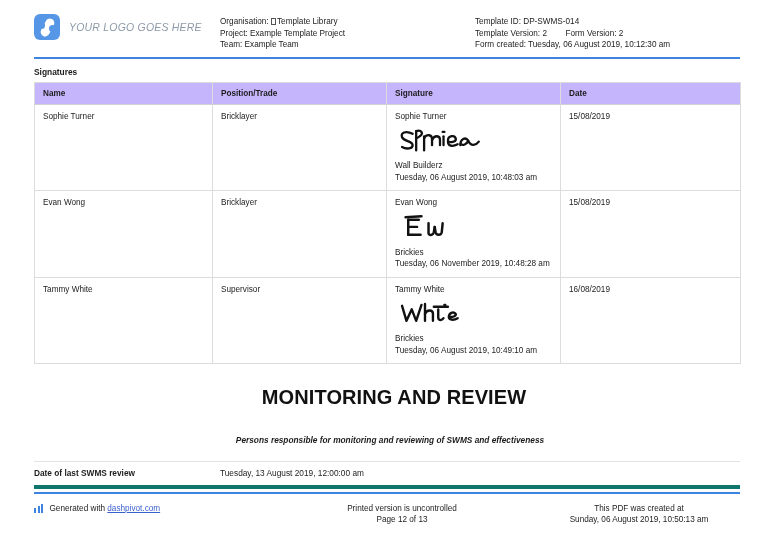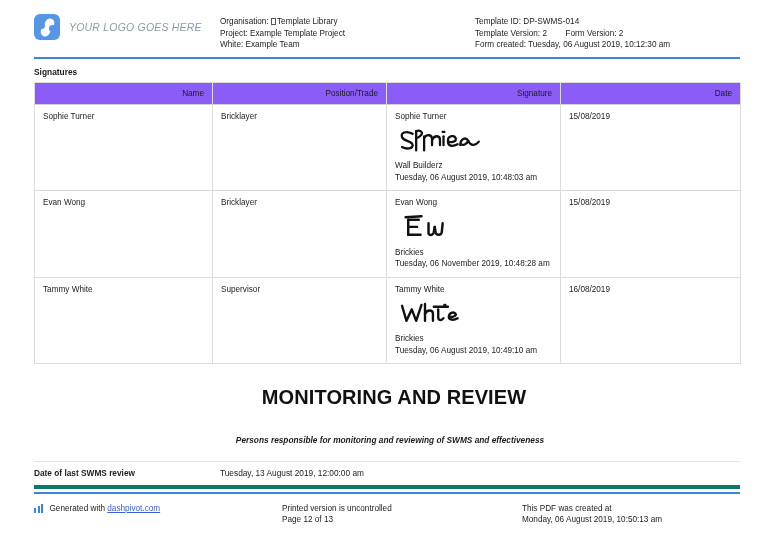--- a/index.html
+++ b/index.html
@@ -112,24 +112,24 @@
     color: #1c1c1c;
   }
   .sig-table {
     margin: 0 28px 0 34px;
     border-collapse: collapse;
     width: 706px;
     table-layout: fixed;
     border: 1px solid #dcdcdc;
   }
   .sig-table th {
-    background: #8b5cf6;
+    background: #c4b5fd;
     font-size: 8.2px;
-    font-weight: normal;
-    text-align: right;
+    font-weight: bold;
+    text-align: left;
     padding: 6px 8px;
     border-right: 1px solid #dcdcdc;
     border-bottom: 1px solid #d2d2d2;
     color: #1c1c1c;
   }
   .sig-table th:last-child { border-right: none; }
   .sig-table td {
     font-size: 8.2px;
     vertical-align: top;
     padding: 6px 8px 7px 8px;
@@ -197,20 +197,21 @@
     right: 0;
     bottom: 17px;
   }
   .footer-cols {
     display: flex;
     padding: 9px 12px 0 34px;
     box-sizing: border-box;
     font-size: 8.2px;
     line-height: 11.6px;
     color: #1c1c1c;
+    text-align: center;
   }
   .footer-col.c1 { flex: 0 0 248px; display: flex; align-items: flex-start; }
   .footer-col.c2 { flex: 0 0 240px; }
   .footer-col.c3 { flex: 1 1 auto; }
   .bars-icon {
     display: inline-flex;
     align-items: flex-end;
     height: 9px;
     margin-right: 5px;
     margin-top: 1px;
@@ -248,21 +249,21 @@
     <div class="meta-col left">
       <div class="meta-row">
         <b>Organisation:</b>
         <span class="tofu"></span><span>Template Library</span>
       </div>
       <div class="meta-row">
         <b>Project:</b>
         <span>Example Template Project</span>
       </div>
       <div class="meta-row">
-        <b>White:</b>
+        <b>Team:</b>
         <span>Example Team</span>
       </div>
     </div>
 
     <div class="meta-col right">
       <div class="meta-row">
         <b>Template ID:</b>
         <span>DP-SWMS-014</span>
       </div>
       <div class="meta-row">
@@ -396,18 +397,18 @@
         <span>Generated with</span>
         <span>&nbsp;</span>
         <a class="footer-link" href="#">dashpivot.com</a>
       </div>
       <div class="footer-col c2">
         <div>Printed version is uncontrolled</div>
         <div>Page 12 of 13</div>
       </div>
       <div class="footer-col c3">
         <div>This PDF was created at</div>
-        <div>Monday, 06 August 2019, 10:50:13 am</div>
+        <div>Sunday, 06 August 2019, 10:50:13 am</div>
       </div>
     </div>
   </div>
 
 </div>
 
 </body></html>

